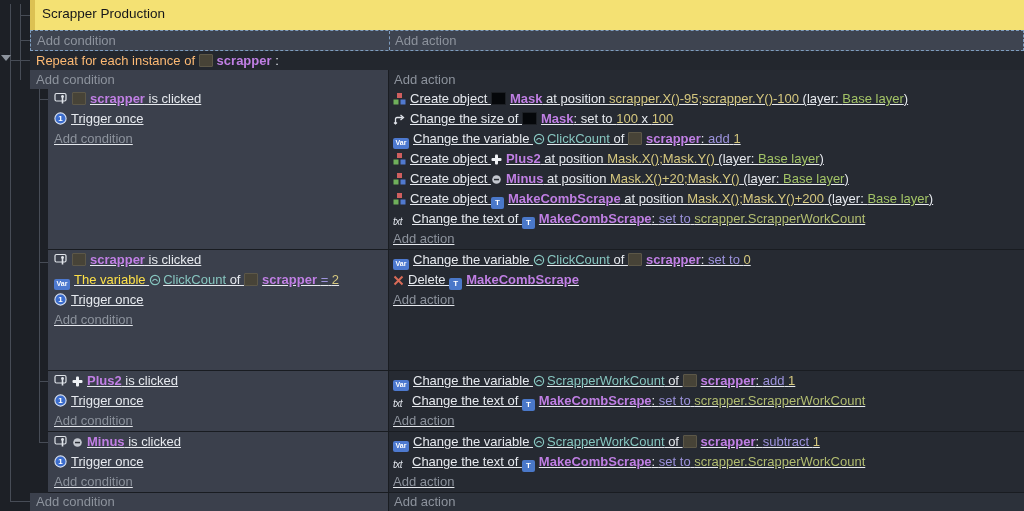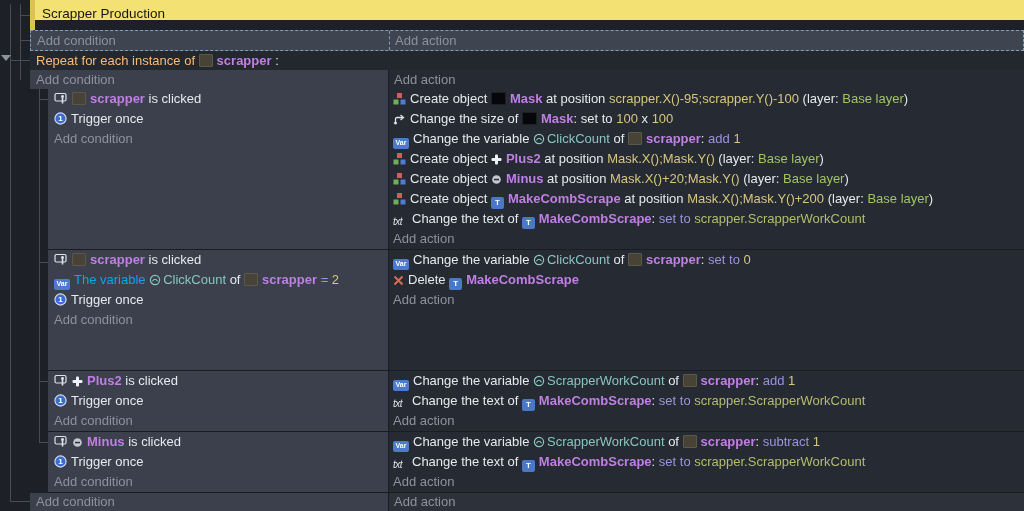--- a/index.html
+++ b/index.html
@@ -3,40 +3,40 @@
 <meta charset="utf-8">
 <style>
   html,body{margin:0;padding:0;background:#1d2026;}
   #root{
     position:relative;width:1024px;height:511px;overflow:hidden;
     font-family:"Liberation Sans",sans-serif;font-size:13px;color:#e6e9ee;
     background:#1d2026;
   }
   .abs{position:absolute;box-sizing:border-box;}
   
-  #comment{left:30px;top:0;width:994px;height:20px;background:#f4e173;}
+  #comment{left:30px;top:0;width:994px;height:30px;background:#f4e173;}
   #comment .strip{position:absolute;left:0;top:0;width:5px;height:30px;background:#dcc153;}
   #comment .ctext{position:absolute;left:12px;top:0;height:30px;line-height:28px;color:#15161a;font-size:13.5px;}
   
   #row1{left:30px;top:30px;width:994px;height:21px;border:1px dashed #7f9ec0;background:#3e4450;}
   #row1 .cond{position:absolute;left:0;top:0;width:358px;height:100%;line-height:19px;padding-left:6px;color:#8d939d;}
   #row1 .act{position:absolute;left:358px;top:0;right:0;height:100%;line-height:19px;padding-left:5px;color:#8d939d;border-left:1px dashed #7f9ec0;}
   
   #repeat{left:30px;top:51px;width:994px;height:19px;background:#23272e;line-height:19px;padding-left:6px;white-space:nowrap;}
   
   #row2c{left:30px;top:70px;width:358px;height:19px;background:#3b404c;line-height:19px;padding-left:6px;color:#8d939d;}
   #row2a{left:388px;top:70px;width:636px;height:19px;background:#262a32;line-height:19px;padding-left:5px;color:#8d939d;border-left:1px solid #1a1d22;}
   
   #footc{left:30px;top:493px;width:358px;height:18px;background:#3b404c;line-height:18px;padding-left:6px;color:#8d939d;}
   #foota{left:388px;top:493px;width:636px;height:18px;background:#2c313a;line-height:18px;padding-left:5px;color:#8d939d;border-left:1px solid #1a1d22;}
   
   .event{position:absolute;left:0;width:1024px;}
   .cpanel{position:absolute;left:48px;top:0;width:340px;height:100%;background:#3b404c;border-bottom:1px solid #191c21;overflow:hidden;box-sizing:border-box;}
   .apanel{position:absolute;left:388px;top:0;width:636px;height:100%;background:#262a32;border-bottom:1px solid #191c21;border-left:1px solid #1a1d22;overflow:hidden;box-sizing:border-box;}
-  .line{height:20px;line-height:20px;white-space:nowrap;overflow:hidden;padding-left:6px;}
+  .line{height:20px;line-height:20px;white-space:nowrap;overflow:hidden;padding-left:6px;text-decoration:underline;}
   .apanel .line{padding-left:4px;}
   .ic{display:inline-block;vertical-align:-2px;margin-right:4px;}
   .badge{display:inline-flex;align-items:center;justify-content:center;border-radius:2px;font-weight:bold;}
   
   .tline{position:absolute;background:#474c56;}
   #tri{position:absolute;left:1px;top:55px;width:0;height:0;border-left:5px solid transparent;border-right:5px solid transparent;border-top:6px solid #8d939d;}
 </style>
 </head>
 <body>
 
@@ -124,21 +124,21 @@
           <div class="line"><span style="color: rgb(141, 147, 157);">Add action</span></div>
         </div>
       </div>
       <div class="event" style="top: 250px; height: 121px;">
         <div class="cpanel">
           <div class="line"><span class="ic"><svg xmlns="http://www.w3.org/2000/svg" width="14" height="13" viewBox="0 0 14 13">
                 <rect x="1" y="1.5" width="11" height="7.5" rx="1.5" fill="none" stroke="#e0e4ea" stroke-width="1.2"></rect>
                 <path d="M8.5 4.5 L8.5 11.5" stroke="#e0e4ea" stroke-width="1.6"></path>
                 <circle cx="8.5" cy="4.5" r="1.4" fill="#e0e4ea"></circle>
               </svg></span><span class="ic" style="width: 12px; height: 11px; background: rgb(71, 67, 55); border: 1px solid rgb(92, 87, 72); border-radius: 1px;"></span><span style="color: rgb(192, 127, 228); font-weight: 700;">scrapper</span><span style="color: rgb(230, 233, 238);"> is clicked</span></div>
-          <div class="line"><span class="ic badge" style="width: 16px; height: 11px; background: rgb(77, 121, 207); color: rgb(255, 255, 255); font-size: 7px;">Var</span><span style="color: #0ea5e9;">The variable </span><span class="ic" style="margin-right: 2px;"><svg xmlns="http://www.w3.org/2000/svg" width="12" height="12" viewBox="0 0 12 12">
+          <div class="line"><span class="ic badge" style="width: 16px; height: 11px; background: rgb(77, 121, 207); color: rgb(255, 255, 255); font-size: 7px;">Var</span><span style="color: #fde047;">The variable </span><span class="ic" style="margin-right: 2px;"><svg xmlns="http://www.w3.org/2000/svg" width="12" height="12" viewBox="0 0 12 12">
                 <circle cx="6" cy="6" r="4.6" fill="none" stroke="#87c6c0" stroke-width="1.2"></circle>
                 <path d="M3.4 7.2 Q6 3.4 8.6 7.2" fill="none" stroke="#87c6c0" stroke-width="1.1"></path>
               </svg></span><span style="color: rgb(135, 198, 192);">ClickCount</span><span style="color: rgb(230, 233, 238);"> of </span><span class="ic" style="width: 12px; height: 11px; background: rgb(71, 67, 55); border: 1px solid rgb(92, 87, 72); border-radius: 1px;"></span><span style="color: rgb(192, 127, 228); font-weight: 700;">scrapper</span><span style="color: rgb(230, 233, 238);"> </span><span style="color: rgb(157, 147, 221);">=</span><span style="color: rgb(230, 233, 238);"> </span><span style="color: rgb(213, 199, 126);">2</span></div>
           <div class="line"><span class="ic"><svg xmlns="http://www.w3.org/2000/svg" width="13" height="13" viewBox="0 0 13 13">
                 <circle cx="6.5" cy="6.5" r="5.6" fill="#3b6ccc" stroke="#d9e2f2" stroke-width="1.1"></circle>
                 <text x="6.5" y="9.4" font-size="8" font-weight="bold" fill="#fff" text-anchor="middle" font-family="Liberation Sans, sans-serif">1</text>
               </svg></span><span style="color: rgb(230, 233, 238);">Trigger once</span></div>
           <div class="line"><span style="color: rgb(141, 147, 157);">Add condition</span></div>
         </div>
         <div class="apanel">

